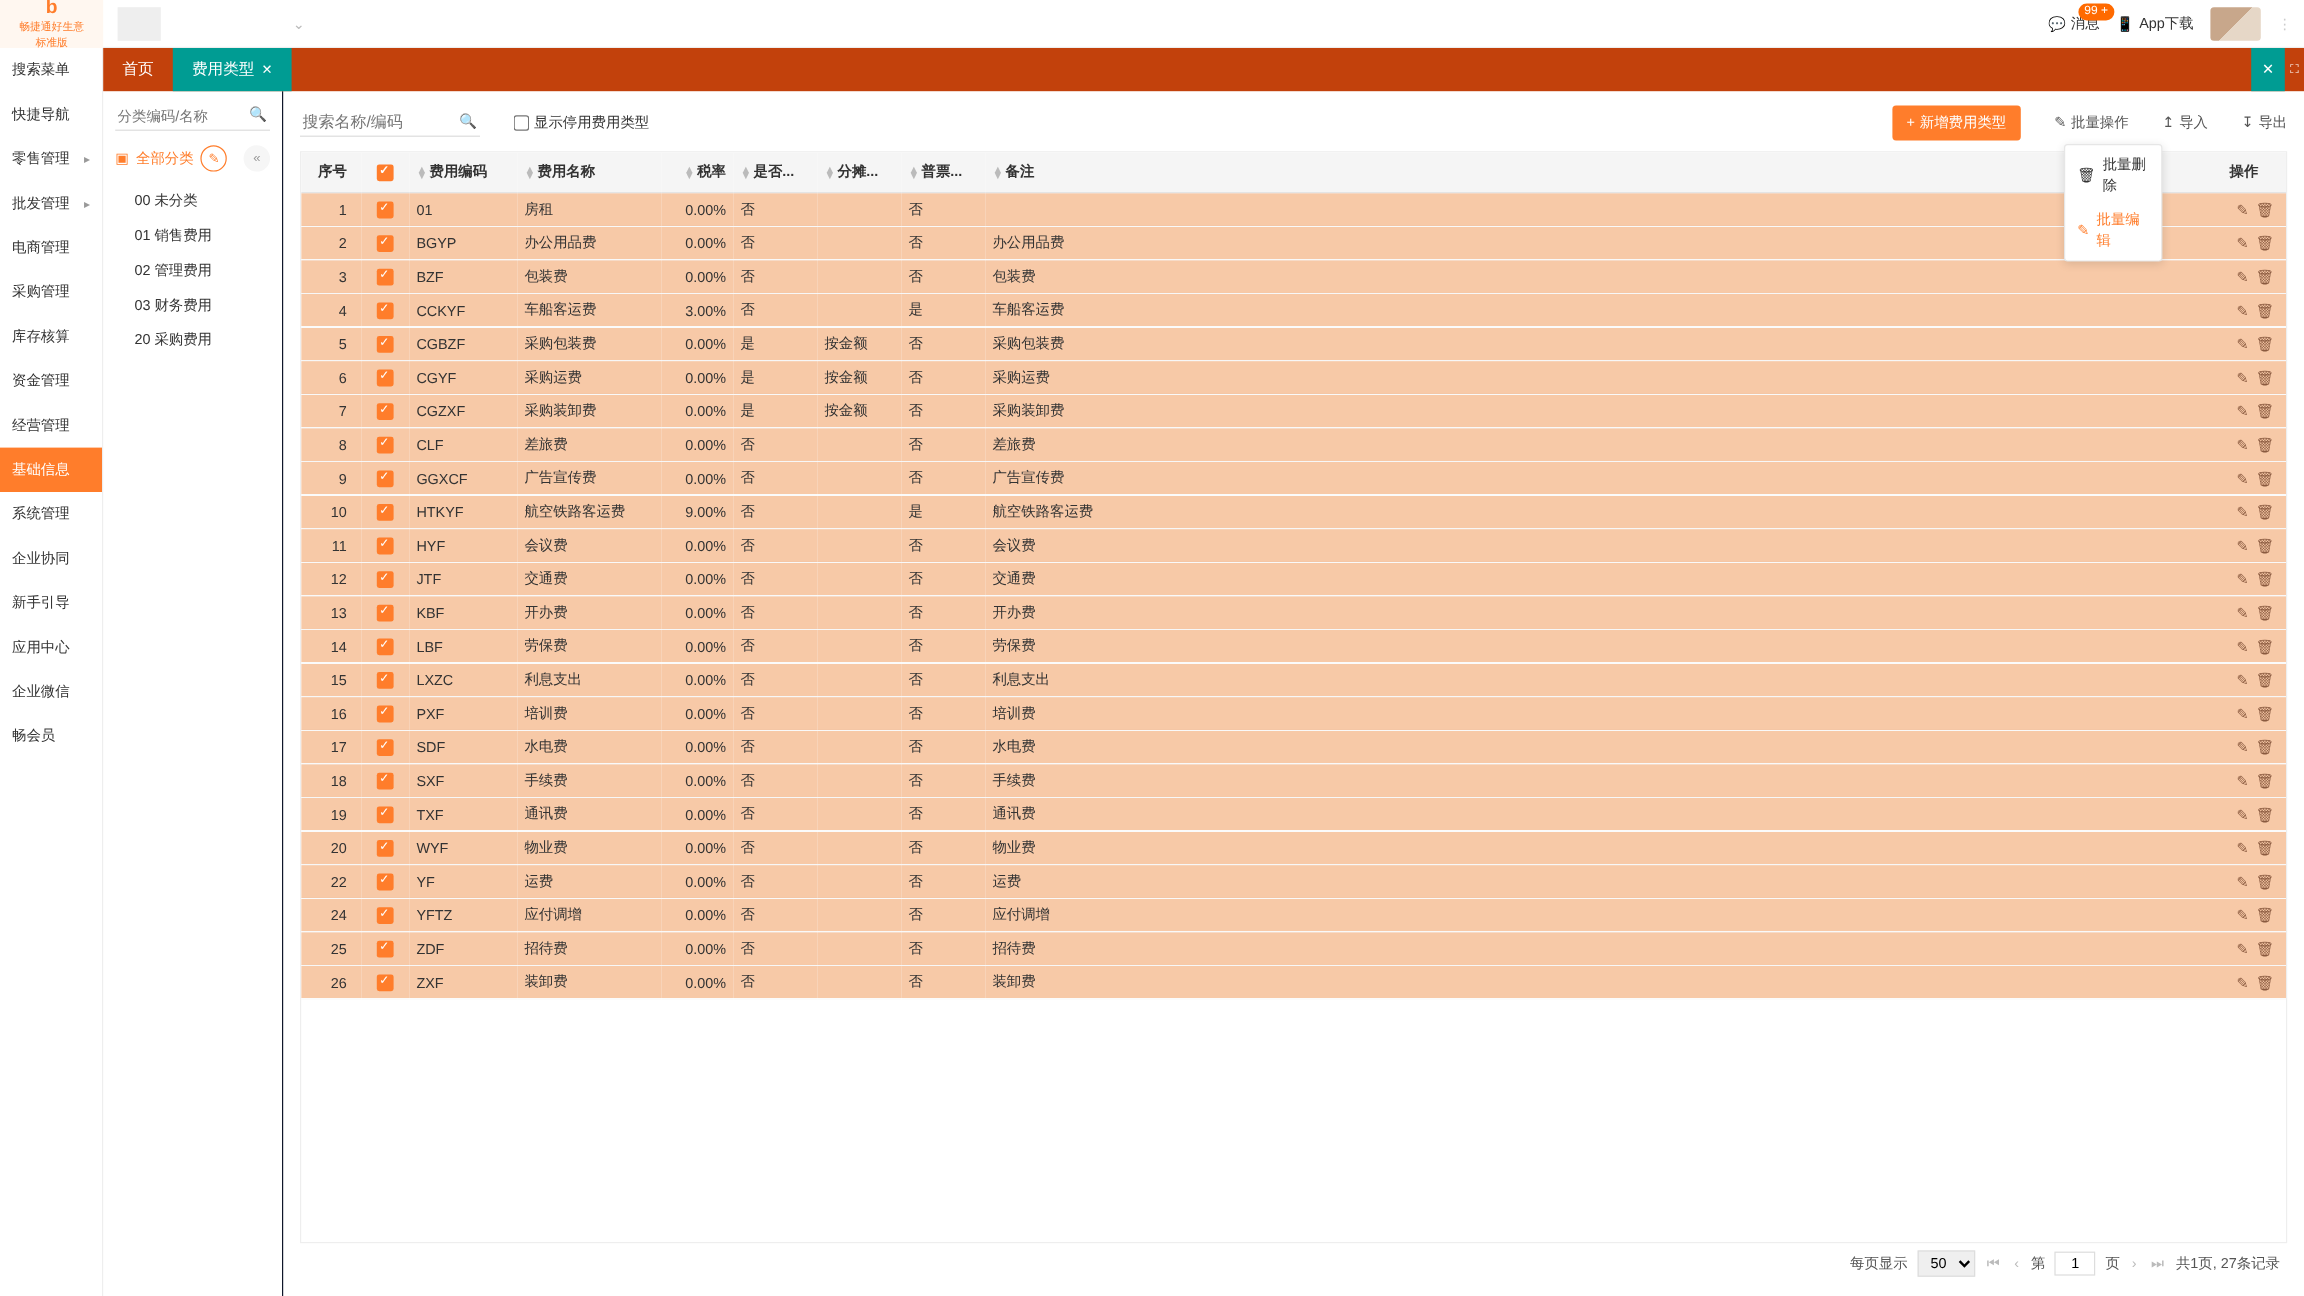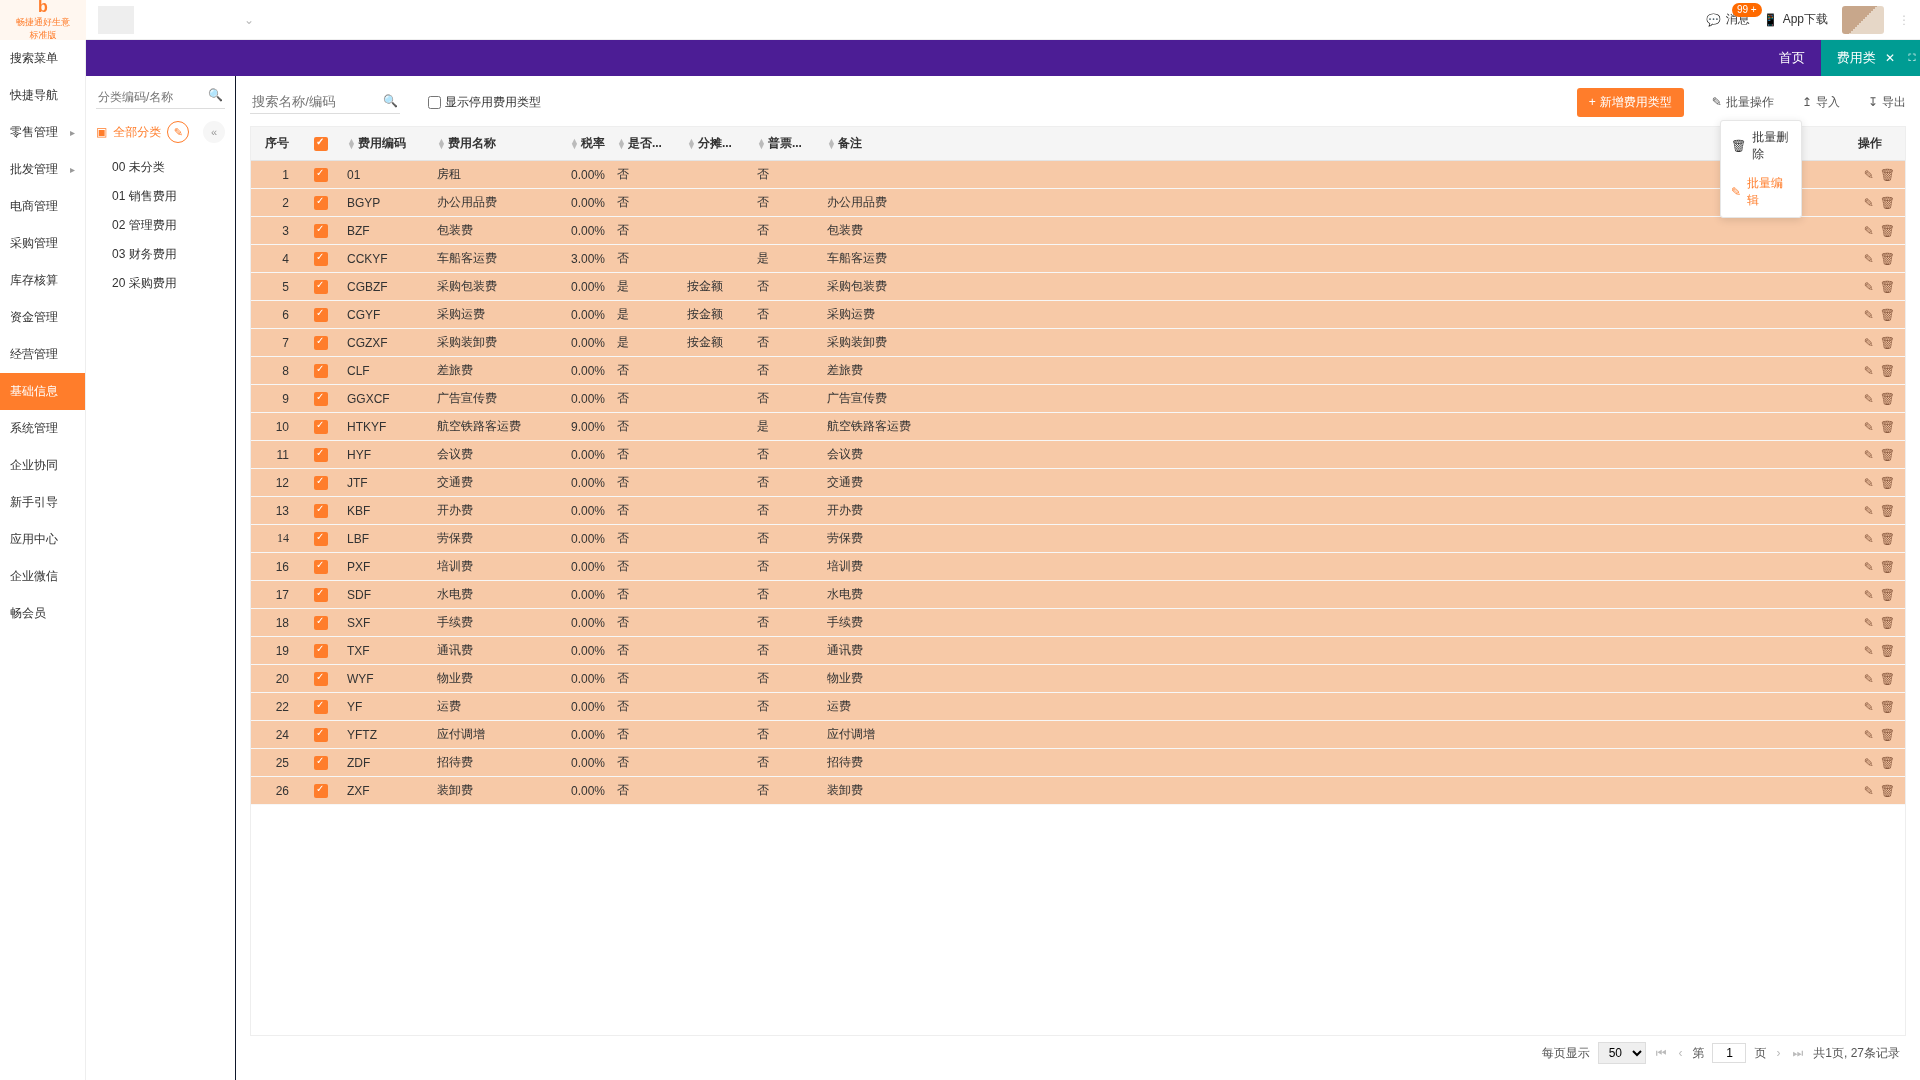--- a/index.html
+++ b/index.html
@@ -25,21 +25,21 @@
   
   .leftnav { width: 86px; background: #fff; border-right: 1px solid #eee; overflow-y: auto; }
   .leftnav-item { display: flex; align-items: center; justify-content: space-between; padding: 10px 10px; font-size: 12px; cursor: pointer; }
   .leftnav-item.active { background: #ff7d2b; color: #fff; }
   .nav-arrow { font-size: 10px; color: #999; }
   
   
   .content { flex: 1; display: flex; flex-direction: column; min-width: 0; position: relative; }
   
   
-  .tabstrip { height: 36px; background: #4c1d95; display: flex; align-items: stretch; position: relative; justify-content: flex-end; }
+  .tabstrip { height: 36px; background: #c2410c; display: flex; align-items: stretch; position: relative; }
   .tab { padding: 0 16px; display: flex; align-items: center; color: #fff; font-size: 13px; cursor: pointer; }
   .tab.active { background: #009c93; }
   .tab-x { margin-left: 6px; font-size: 11px; }
   .tab-right { position: absolute; right: 0; top: 0; height: 100%; display: flex; align-items: center; }
   .tab-close-all { width: 28px; height: 100%; background: #009c93; color: #fff; display: flex; align-items: center; justify-content: center; cursor: pointer; }
   .tab-expand { width: 16px; height: 100%; color: #fff; display: flex; align-items: center; justify-content: center; cursor: pointer; font-size: 10px; }
   
   
   .pagebody { flex: 1; display: flex; min-height: 0; }
   
@@ -436,29 +436,41 @@
                   <td>KBF</td>
                   <td>开办费</td>
                   <td style="text-align:right;">0.00%</td>
                   <td>否</td>
                   <td></td>
                   <td>否</td>
                   <td>开办费</td>
                   <td class="actcell"><span class="i">✎</span><span class="i">🗑</span></td>
                 </tr>
                 <tr>
-                  <td style="text-align:right;padding-right:12px;font-family:Liberation Serif, serif;">14</td>
+                  <td style="text-align:right;padding-right:12px;">14</td>
                   <td class="colchk"><span class="cbox"></span></td>
                   <td>LBF</td>
                   <td>劳保费</td>
                   <td style="text-align:right;">0.00%</td>
                   <td>否</td>
                   <td></td>
                   <td>否</td>
                   <td>劳保费</td>
+                  <td class="actcell"><span class="i">✎</span><span class="i">🗑</span></td>
+                </tr>
+                <tr>
+                  <td style="text-align:right;padding-right:12px;">15</td>
+                  <td class="colchk"><span class="cbox"></span></td>
+                  <td>LXZC</td>
+                  <td>利息支出</td>
+                  <td style="text-align:right;">0.00%</td>
+                  <td>否</td>
+                  <td></td>
+                  <td>否</td>
+                  <td>利息支出</td>
                   <td class="actcell"><span class="i">✎</span><span class="i">🗑</span></td>
                 </tr>
                 <tr>
                   <td style="text-align:right;padding-right:12px;">16</td>
                   <td class="colchk"><span class="cbox"></span></td>
                   <td>PXF</td>
                   <td>培训费</td>
                   <td style="text-align:right;">0.00%</td>
                   <td>否</td>
                   <td></td>

